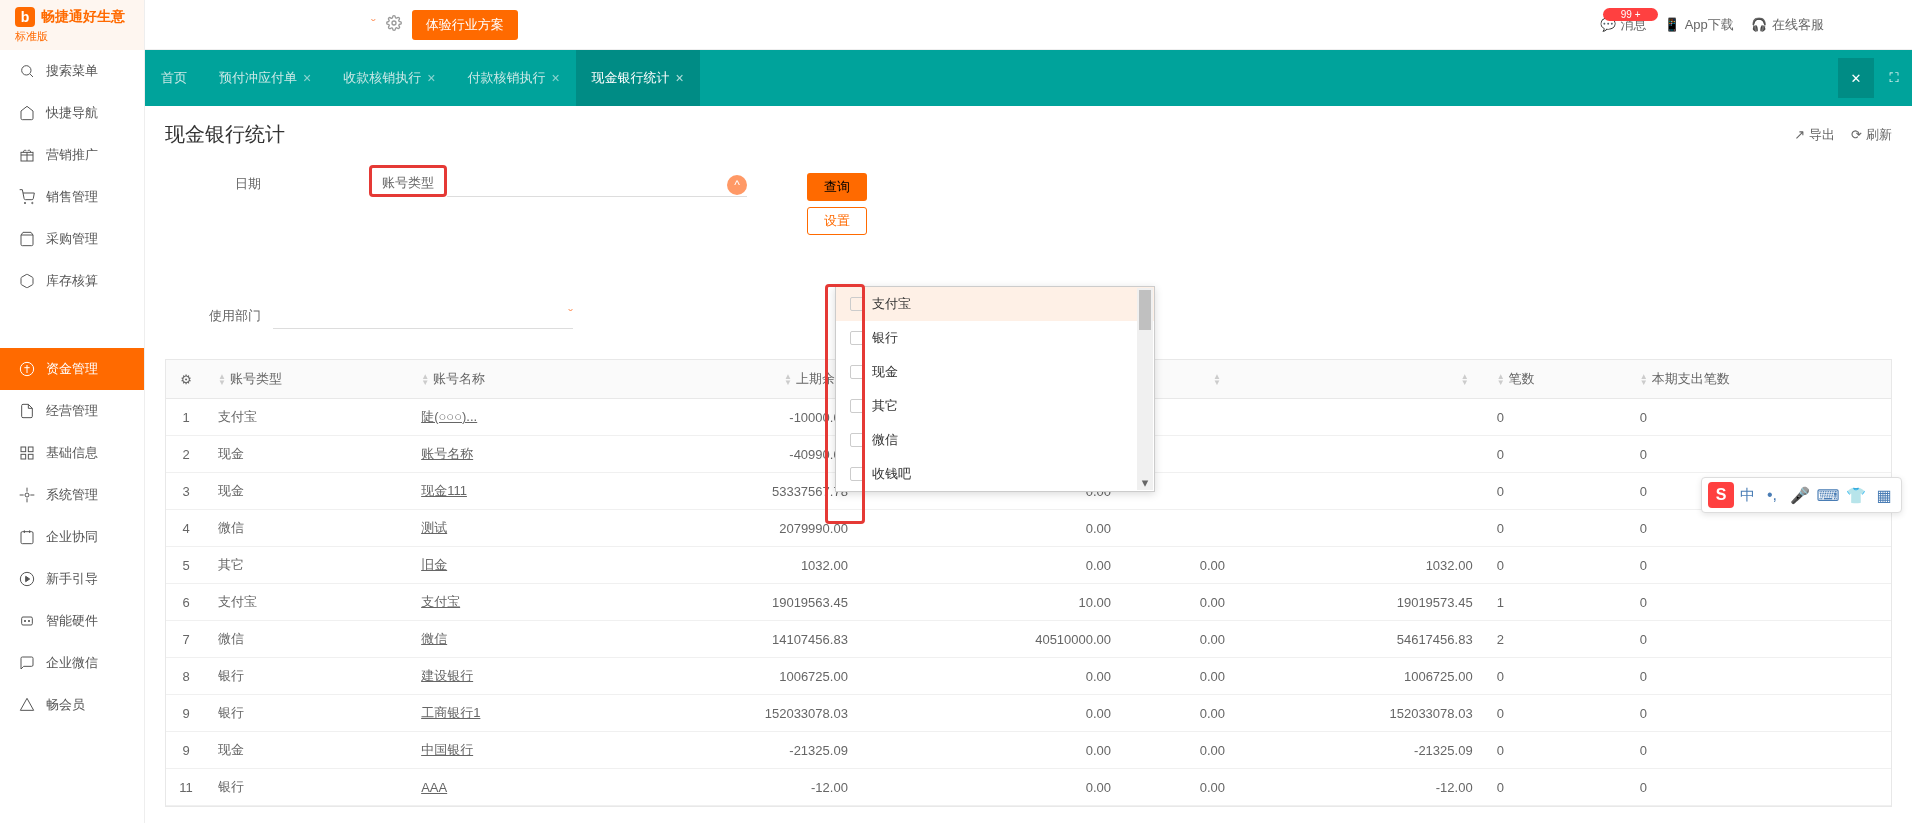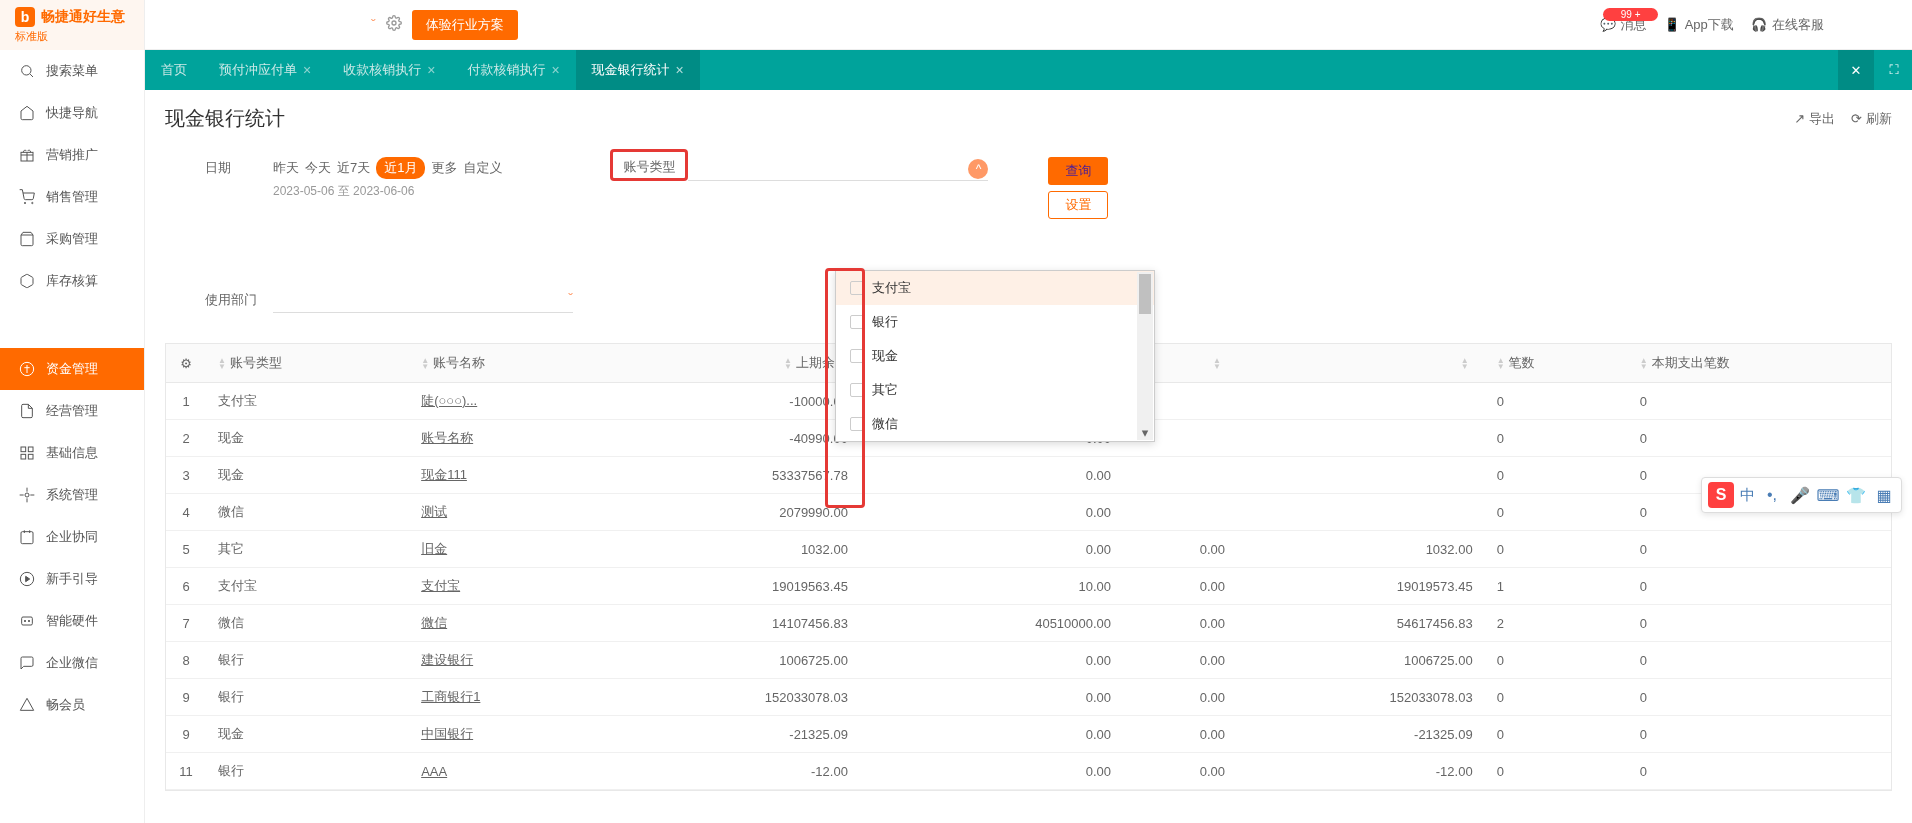--- a/index.html
+++ b/index.html
@@ -26,51 +26,51 @@
 .topbar { height: 50px; background: #fff; display: flex; align-items: center; padding: 0 20px; gap: 10px; border-bottom: 1px solid #eee; }
 .topbar-left { display: flex; align-items: center; gap: 10px; flex: 1; color: #999; }
 .company-select { color: #ccc; font-size: 14px; display:flex; align-items:center; gap:6px;}
 .experience-btn { background: #ff6a00; color: #fff; border: none; padding: 6px 14px; border-radius: 3px; cursor: pointer; font-size: 13px; }
 .gear-icon { color: #999; cursor: pointer; }
 .topbar-right { display: flex; align-items: center; gap: 18px; color: #666; font-size: 13px; }
 .topbar-right-item { display: flex; align-items: center; gap: 4px; cursor: pointer; position: relative; }
 .badge { position: absolute; top: -8px; right: -12px; background: #ff4040; color: #fff; font-size: 10px; padding: 1px 18px; border-radius: 8px; }
 
 
-.tabs-bar { height: 40px; background: #00a39b; display: flex; align-items: stretch; }
+.tabs-bar { height: 56px; background: #00a39b; display: flex; align-items: stretch; }
 .tab { display: flex; align-items: center; gap: 6px; padding: 0 16px; color: #cce9e7; cursor: pointer; font-size: 13px; }
 .tab.active { background: #008c85; color: #fff; }
 .tab-close { font-size: 14px; opacity: 0.7; }
 .tabs-right { margin-left: auto; display: flex; align-items: center; gap: 2px; }
 .tabs-right .icon-btn { width: 36px; height: 40px; display: flex; align-items: center; justify-content: center; color: #fff; cursor: pointer; }
 .tabs-right .icon-btn:first-child { background: #008c85; }
 
 
 .page { flex: 1; padding: 15px 20px; background: #fff; overflow: auto; position: relative; }
 .page-header { display: flex; align-items: center; margin-bottom: 15px; }
 .page-title { font-size: 20px; font-weight: 500; color: #333; }
 .page-actions { margin-left: auto; display: flex; gap: 16px; color: #666; font-size: 13px; }
 .page-action { display: flex; align-items: center; gap: 4px; cursor: pointer; }
 
 
 .filters { display: flex; gap: 60px; padding: 10px 40px 20px; flex-wrap: wrap; align-items: flex-start; position: relative; }
 .filter-group { display: flex; align-items: flex-start; gap: 12px; }
-.filter-label { color: #666; padding-top: 2px; min-width: 56px; }
+.filter-label { color: #666; padding-top: 2px; min-width: 56px; text-align: right; }
 .date-quick { display: flex; flex-direction: column; gap: 4px; }
 .date-quick-row { display: flex; gap: 6px; align-items: center; }
 .quick-link { color: #666; cursor: pointer; font-size: 13px; }
 .quick-link.active { background: #ff6a00; color: #fff; padding: 2px 8px; border-radius: 10px; }
 .date-range-text { color: #999; font-size: 12px; }
 .filter-input-wrap { position: relative; width: 300px; }
 .filter-input { width: 100%; border: none; border-bottom: 1px solid #ddd; padding: 4px 20px 4px 4px; outline: none; font-size: 13px; }
 .red-highlight { border: 3px solid #e53935; border-radius: 4px; padding: 6px 10px 2px; margin: -8px -12px -4px; }
 .collapse-circle { width: 20px; height: 20px; border-radius: 50%; background: #ff9966; color: #fff; display: flex; align-items: center; justify-content: center; cursor: pointer; font-size: 12px; position: absolute; right: 0; top: 2px;}
 .more-icon { color: #ff6a00; font-size: 18px; cursor: pointer; position:absolute; right:0; top:2px;}
 .filter-actions { display: flex; flex-direction: column; gap: 6px; }
-.btn-primary { background: #ff6a00; color: #4c1d95; border: none; padding: 5px 16px; border-radius: 3px; cursor: pointer; font-size: 13px; }
+.btn-primary { background: #ff6a00; color: #000000; border: none; padding: 5px 16px; border-radius: 3px; cursor: pointer; font-size: 13px; }
 .btn-outline { background: #fff; color: #ff6a00; border: 1px solid #ff6a00; padding: 4px 16px; border-radius: 3px; cursor: pointer; font-size: 13px; }
 .dept-dropdown-icon { color: #ff9966; font-size: 14px; }
 
 
 .dropdown-panel { position: absolute; top: 180px; left: 690px; width: 320px; background: #fff; border: 1px solid #ccc; box-shadow: 0 2px 8px rgba(0,0,0,0.15); z-index: 100; }
 .dropdown-highlight { position: absolute; top: 178px; left: 680px; width: 40px; height: 240px; border: 3px solid #e53935; border-radius: 4px; z-index: 101; pointer-events: none; }
 .dropdown-item { display: flex; align-items: center; gap: 8px; padding: 8px 14px; cursor: pointer; font-size: 13px; }
 .dropdown-item:hover, .dropdown-item.hover { background: #fef0e6; }
 .dropdown-checkbox { width: 14px; height: 14px; border: 1px solid #ccc; border-radius: 2px; }
 .dropdown-scrollbar { position: absolute; right: 1px; top: 1px; bottom: 1px; width: 16px; background: #f0f0f0; }
@@ -321,31 +321,20 @@
           <span class="page-action">
             <span>⟳</span>
             <span>刷新</span>
           </span>
         </div>
       </div>
 
       <div class="filters">
         <div class="filter-group">
           <span class="filter-label">日期</span>
-          <div class="date-quick">
-            <div class="date-quick-row" id="date-quick-row">
-                <span class="quick-link">昨天</span>
-                <span class="quick-link">今天</span>
-                <span class="quick-link">近7天</span>
-                <span class="quick-link active">近1月</span>
-                <span class="quick-link">更多</span>
-                <span class="quick-link">自定义</span>
-              </div>
-            <span class="date-range-text">2023-05-06 至 2023-06-06</span>
-          </div>
         </div>
 
         <div class="filter-group" style="margin-left:60px;">
           <div class="red-highlight">
             <span class="filter-label">账号类型</span>
           </div>
           <div class="filter-input-wrap">
             <input class="filter-input" style="">
             <span class="collapse-circle">^</span>
           </div>
@@ -379,20 +368,24 @@
             <span class="dropdown-checkbox"></span>
             <span>现金</span>
           </div>
           <div class="dropdown-item">
             <span class="dropdown-checkbox"></span>
             <span>其它</span>
           </div>
           <div class="dropdown-item">
             <span class="dropdown-checkbox"></span>
             <span>微信</span>
+          </div>
+          <div class="dropdown-item">
+            <span class="dropdown-checkbox"></span>
+            <span>收钱吧</span>
           </div>
           <div class="dropdown-scrollbar">
           <div class="dropdown-scrollbar-thumb"></div>
           <div class="dropdown-scrollbar-down">▾</div>
         </div>
       </div>
       <div class="dropdown-highlight"></div>
 
       <div class="table-wrap">
         <table>

